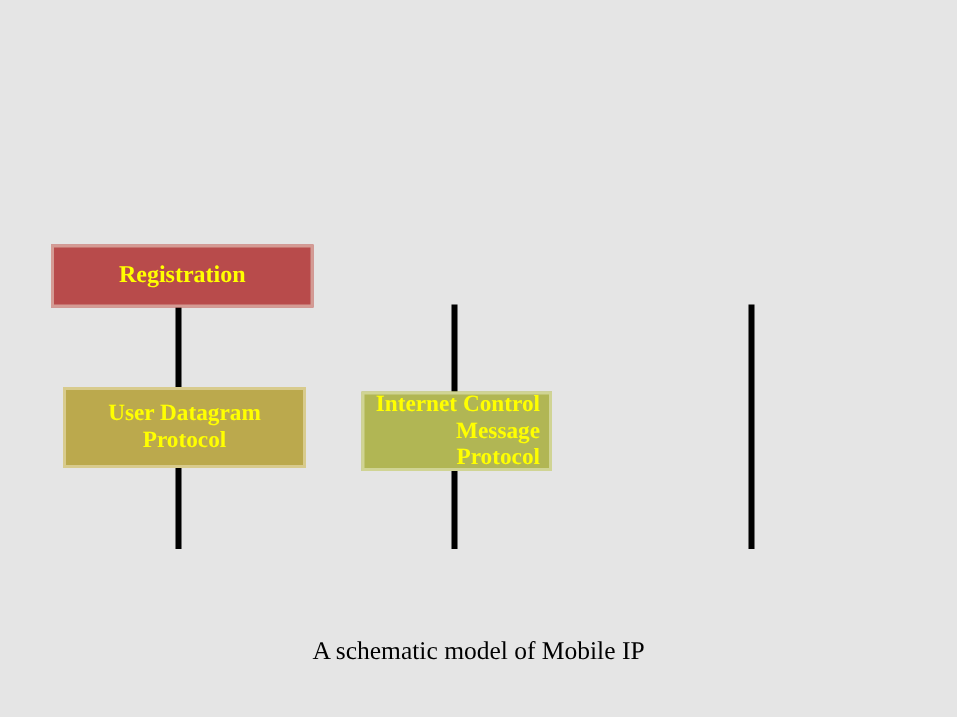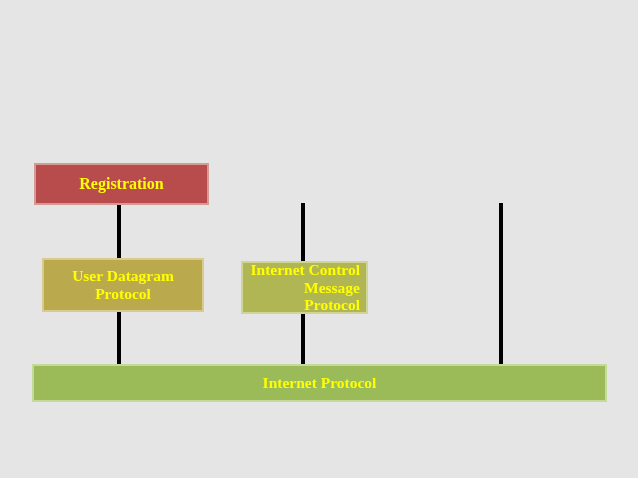--- a/index.html
+++ b/index.html
@@ -81,18 +81,16 @@
     <span>Registration</span>
   </div>
 
   <div class="box mid-box" id="udp-box" style="background-color: rgb(187, 169, 77); border-color: rgb(216, 203, 141);">
     <span>User Datagram Protocol</span>
   </div>
   <div class="box mid-box" id="icmp-box" style="background-color: rgb(177, 182, 84); border-color: rgb(208, 212, 148);">
     <span>Internet Control Message Protocol</span>
   </div>
 
-  <div class="box base-bar" style="background-color: rgb(155, 187, 88); border-color: rgb(195, 218, 155);">
-    <span>Internet Protocol</span>
-  </div>
 
+  <div class="caption">A schematic model of Mobile IP</div>
 
 </div>
 
 </body></html>

